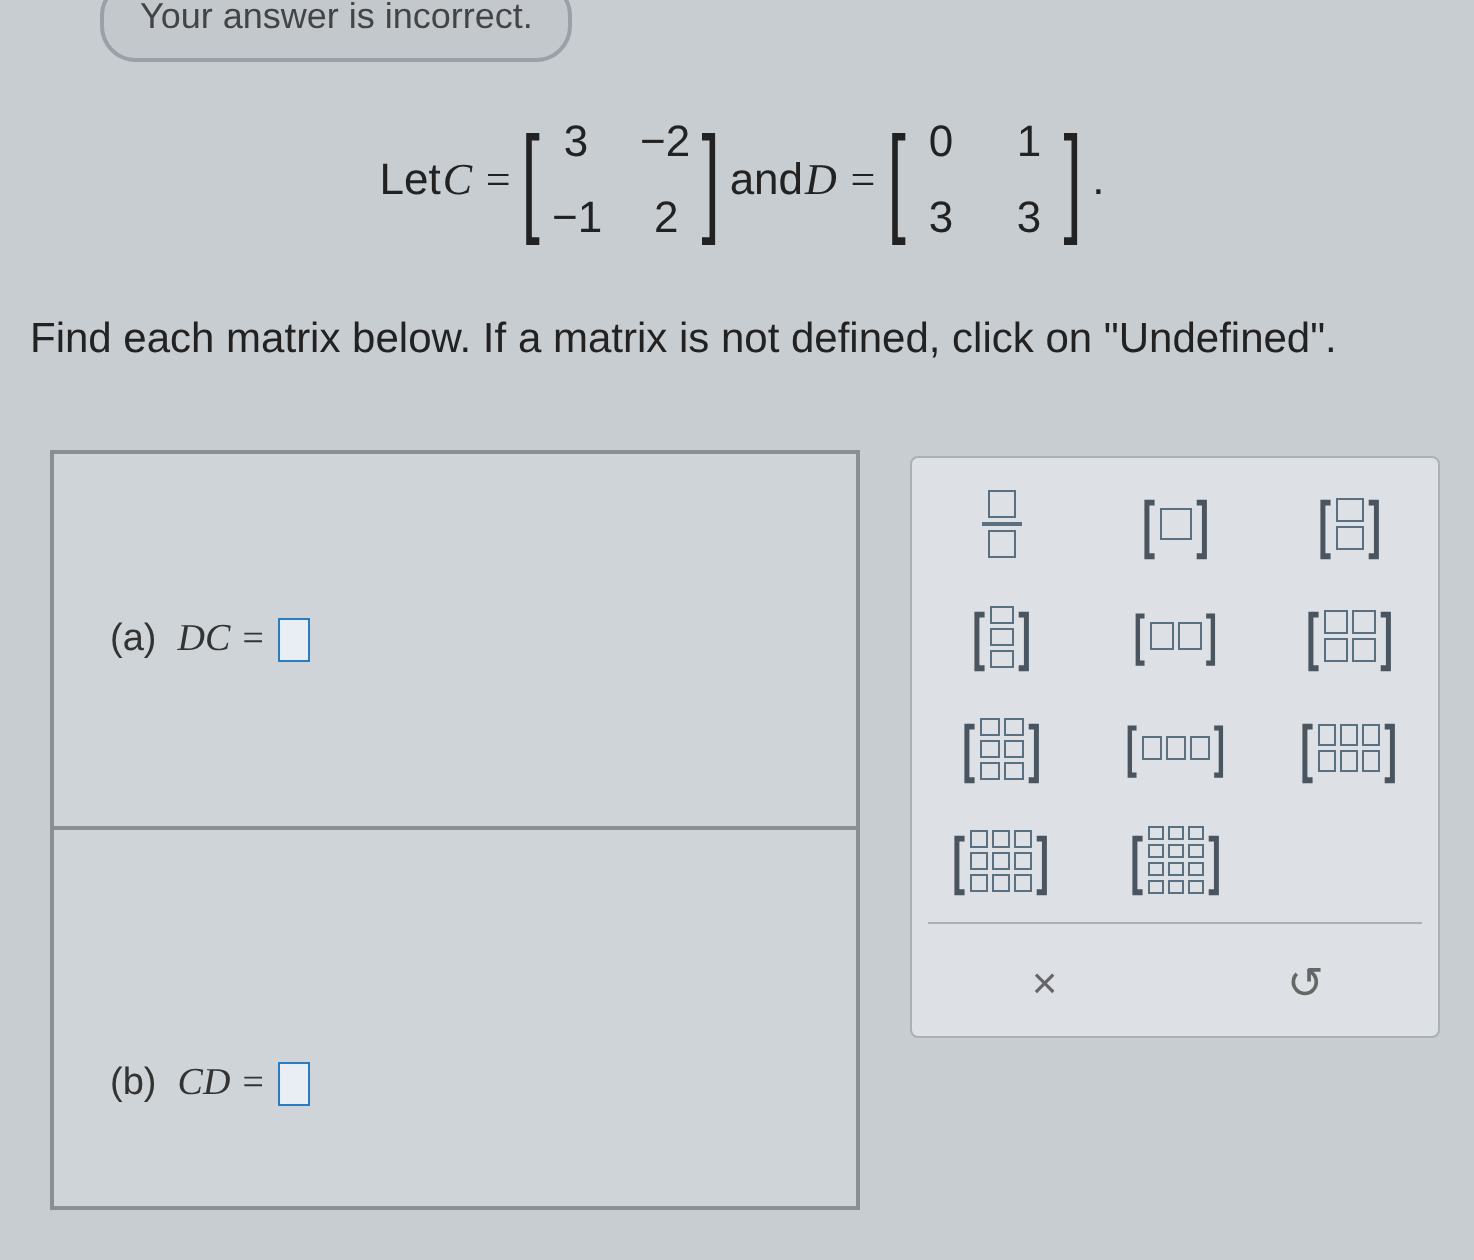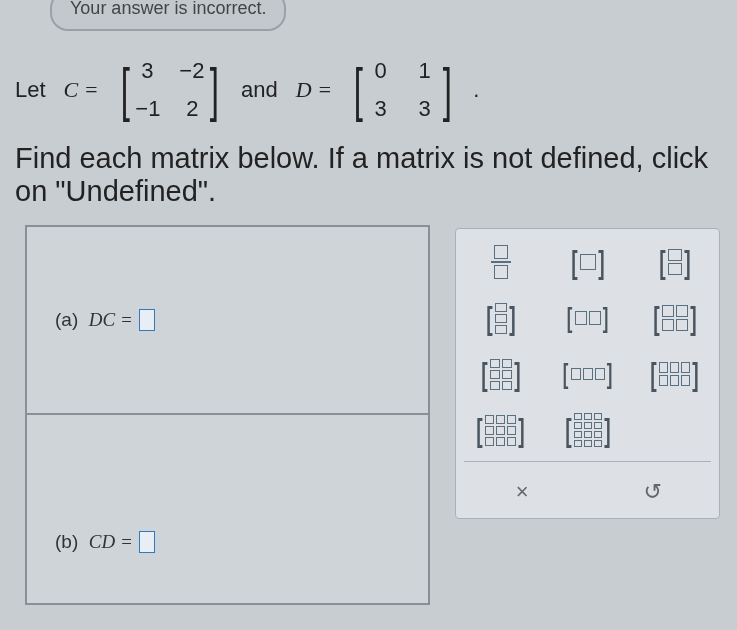--- a/index.html
+++ b/index.html
@@ -27,22 +27,23 @@
     position: absolute;
     top: 58px;
     left: 15px;
     right: 10px;
     font-size: 22px;
     color: #222;
   }
   .line1 {
     display: flex;
     align-items: center;
-    gap: 18px;
-    margin-bottom: 20px;
+    gap: 1px;
+    margin-bottom: 36px;
+    justify-content: center;
   }
   .matrix {
     display: inline-flex;
     align-items: center;
   }
   .bracket {
     font-size: 60px;
     line-height: 48px;
     font-weight: 300;
     transform: scaleX(0.55);
@@ -53,21 +54,21 @@
     flex-direction: column;
     gap: 12px;
     padding: 0 2px;
   }
   .mrow {
     display: flex;
     gap: 20px;
     justify-content: center;
   }
   .mrow span { min-width: 24px; text-align: center; font-size: 22px; }
-  .instr { font-size: 29px; margin-top: 4px; }
+  .instr { font-size: 21px; margin-top: 4px; }
   .work-area {
     position: absolute;
     top: 225px;
     left: 25px;
     width: 405px;
     height: 380px;
     border: 2px solid #8a8f96;
     background: #cfd4d9;
   }
   .part {

